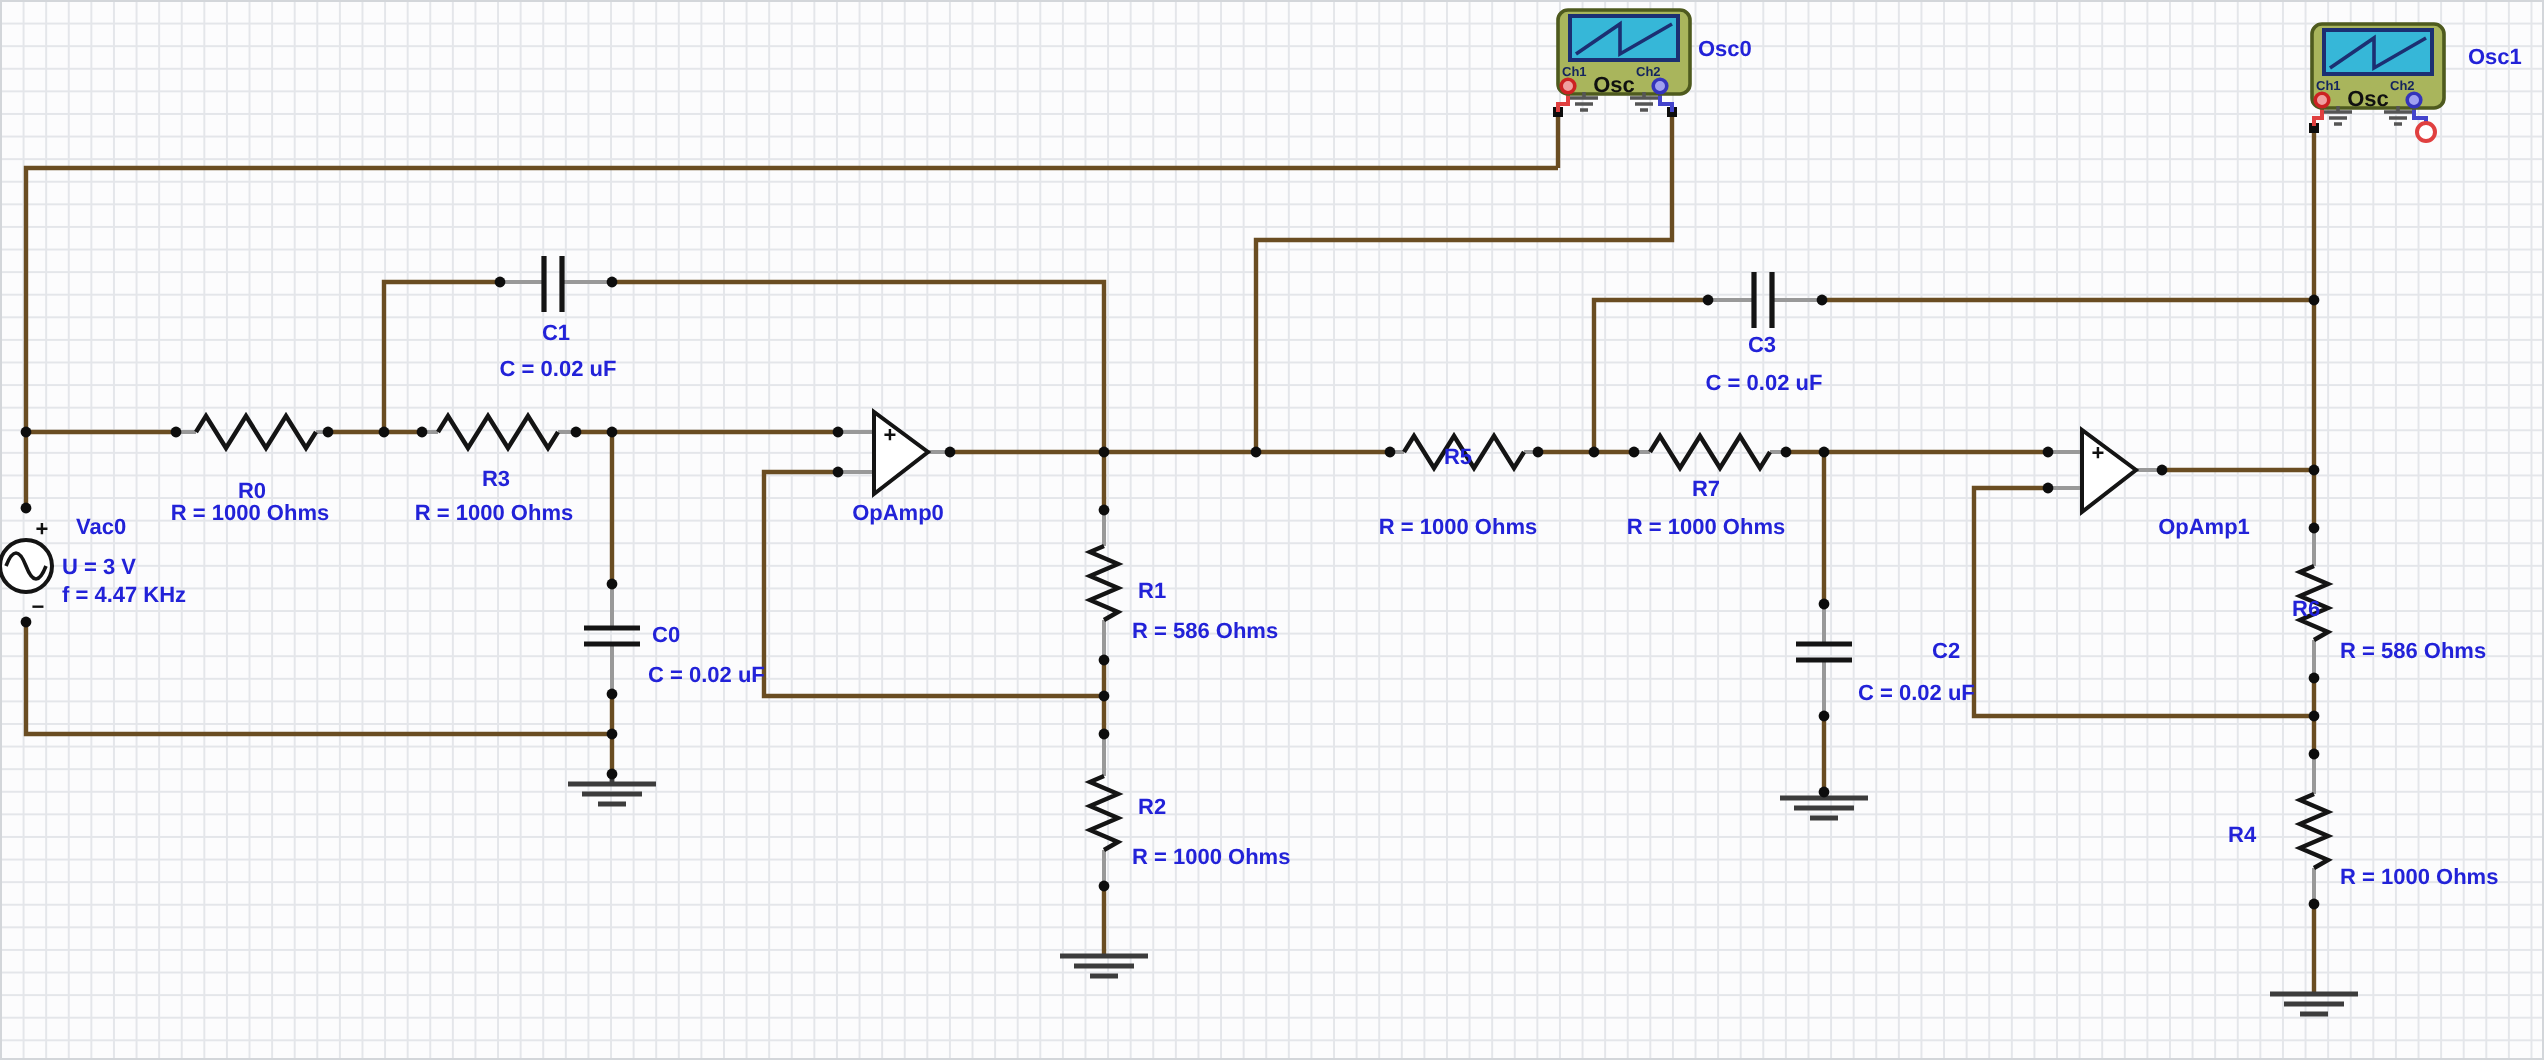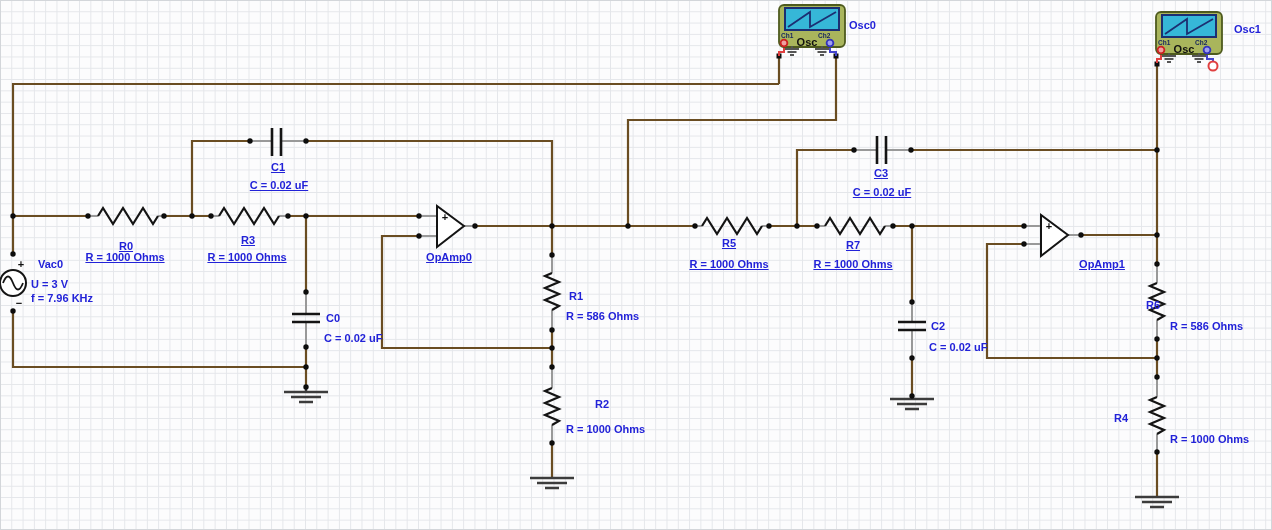--- a/index.html
+++ b/index.html
@@ -12,21 +12,21 @@
     background-size:11.3px 11.3px;
     box-shadow:inset 0 0 0 1px #d3d6da;
     font-family:"Liberation Sans",sans-serif;
   }
   svg.schem{position:absolute;left:0;top:0;}
   .lbl{
     position:absolute;
     font:bold 11px "Liberation Sans",sans-serif;
     color:#2222d8;white-space:nowrap;line-height:12px;
   }
-  .ctr{transform:translateX(-50%);text-decoration:underline;}
+  .ctr{transform:translateX(-50%);}
   text{font-family:"Liberation Sans",sans-serif;}
   .chlbl{font-size:6.5px;font-weight:bold;fill:#14245e;}
   .osclbl{font-size:11px;font-weight:bold;fill:#101010;}
   .pm{font-size:11px;font-weight:bold;fill:#101010;}
 </style>
 </head>
 <body>
 
 <div class="canvas">
 
@@ -188,49 +188,49 @@
     <text class="osclbl" x="1184" y="53" text-anchor="middle">Osc</text>
     <circle cx="1161" cy="50" r="3.4" fill="#f0a0a0" stroke="#cc2222" stroke-width="1.8"></circle>
     <circle cx="1207" cy="50" r="3.4" fill="#a0a0f0" stroke="#3434bb" stroke-width="1.8"></circle>
     <path stroke="#555555" stroke-width="1.8" fill="none" d="M1169 53 V56 M1162 56 H1176 M1164.5 59 H1173.5 M1167 62 H1171  M1199 53 V56 M1192 56 H1206 M1194.5 59 H1203.5 M1197 62 H1201"></path>
     <circle cx="1213" cy="66" r="4.5" fill="#ffffff" stroke="#e04040" stroke-width="2"></circle>
   </g>
 </svg>
 
 <div class="lbl" style="left:38px;top:258px">Vac0</div>
 <div class="lbl" style="left:31px;top:278px">U = 3 V</div>
-<div class="lbl" style="left:31px;top:292px">f = 7.96 KHz</div>
+<div class="lbl" style="left:31px;top:292px">f = 4.47 KHz</div>
 
 <div class="lbl ctr" style="left:126px;top:240px">R0</div>
 <div class="lbl ctr" style="left:125px;top:251px">R = 1000 Ohms</div>
 <div class="lbl ctr" style="left:248px;top:234px">R3</div>
 <div class="lbl ctr" style="left:247px;top:251px">R = 1000 Ohms</div>
 
 <div class="lbl ctr" style="left:278px;top:161px">C1</div>
 <div class="lbl ctr" style="left:279px;top:179px">C = 0.02 uF</div>
 <div class="lbl" style="left:326px;top:312px">C0</div>
 <div class="lbl" style="left:324px;top:332px">C = 0.02 uF</div>
 
 <div class="lbl ctr" style="left:449px;top:251px">OpAmp0</div>
 
 <div class="lbl" style="left:569px;top:290px">R1</div>
 <div class="lbl" style="left:566px;top:310px">R = 586 Ohms</div>
-<div class="lbl" style="left:595px;top:398px">R2</div>
+<div class="lbl" style="left:569px;top:398px">R2</div>
 <div class="lbl" style="left:566px;top:423px">R = 1000 Ohms</div>
 
 <div class="lbl" style="left:849px;top:19px">Osc0</div>
 
-<div class="lbl ctr" style="left:729px;top:237px">R5</div>
+<div class="lbl ctr" style="left:729px;top:223px">R5</div>
 <div class="lbl ctr" style="left:729px;top:258px">R = 1000 Ohms</div>
 <div class="lbl ctr" style="left:853px;top:239px">R7</div>
 <div class="lbl ctr" style="left:853px;top:258px">R = 1000 Ohms</div>
 
 <div class="lbl ctr" style="left:881px;top:167px">C3</div>
 <div class="lbl ctr" style="left:882px;top:186px">C = 0.02 uF</div>
-<div class="lbl" style="left:931px;top:320px">C2</div>
+<div class="lbl" style="left:966px;top:320px">C2</div>
 <div class="lbl" style="left:929px;top:341px">C = 0.02 uF</div>
 
 <div class="lbl ctr" style="left:1102px;top:258px">OpAmp1</div>
 
 <div class="lbl" style="left:1146px;top:299px">R6</div>
 <div class="lbl" style="left:1170px;top:320px">R = 586 Ohms</div>
 <div class="lbl" style="left:1114px;top:412px">R4</div>
 <div class="lbl" style="left:1170px;top:433px">R = 1000 Ohms</div>
 
 <div class="lbl" style="left:1234px;top:23px">Osc1</div>

